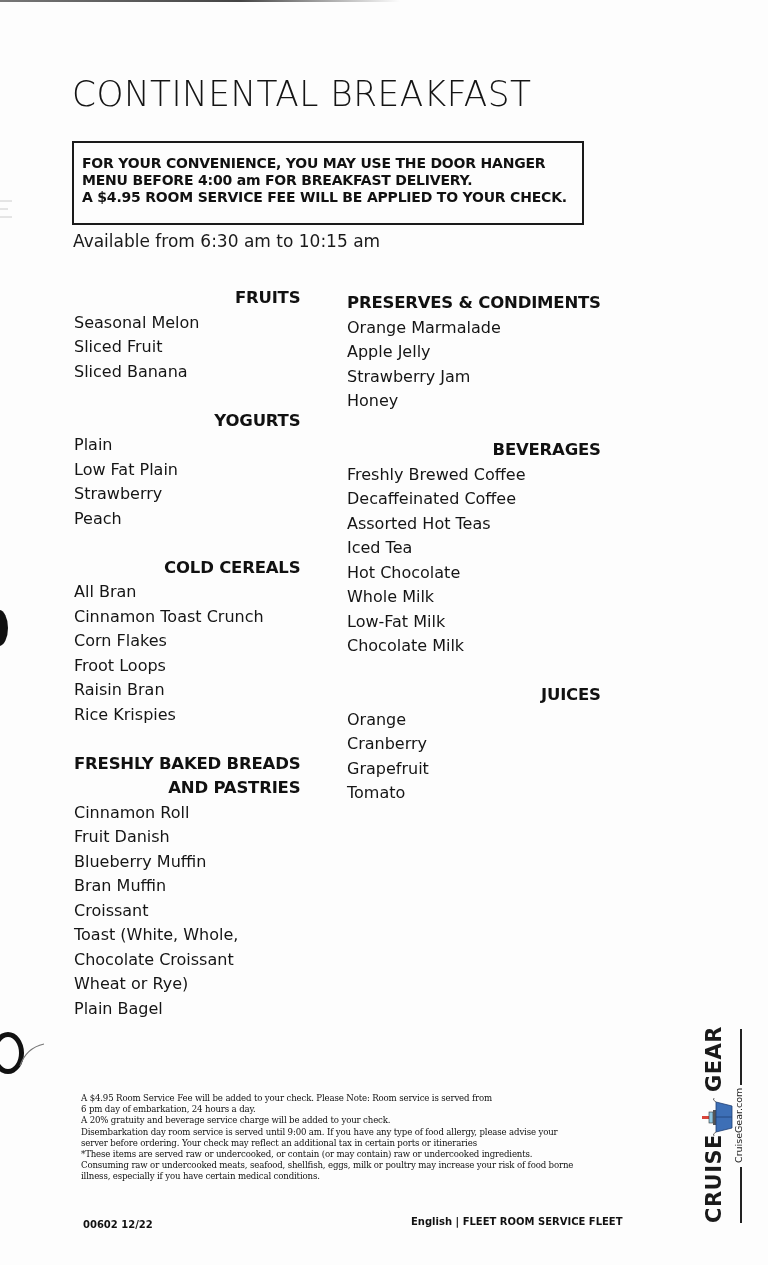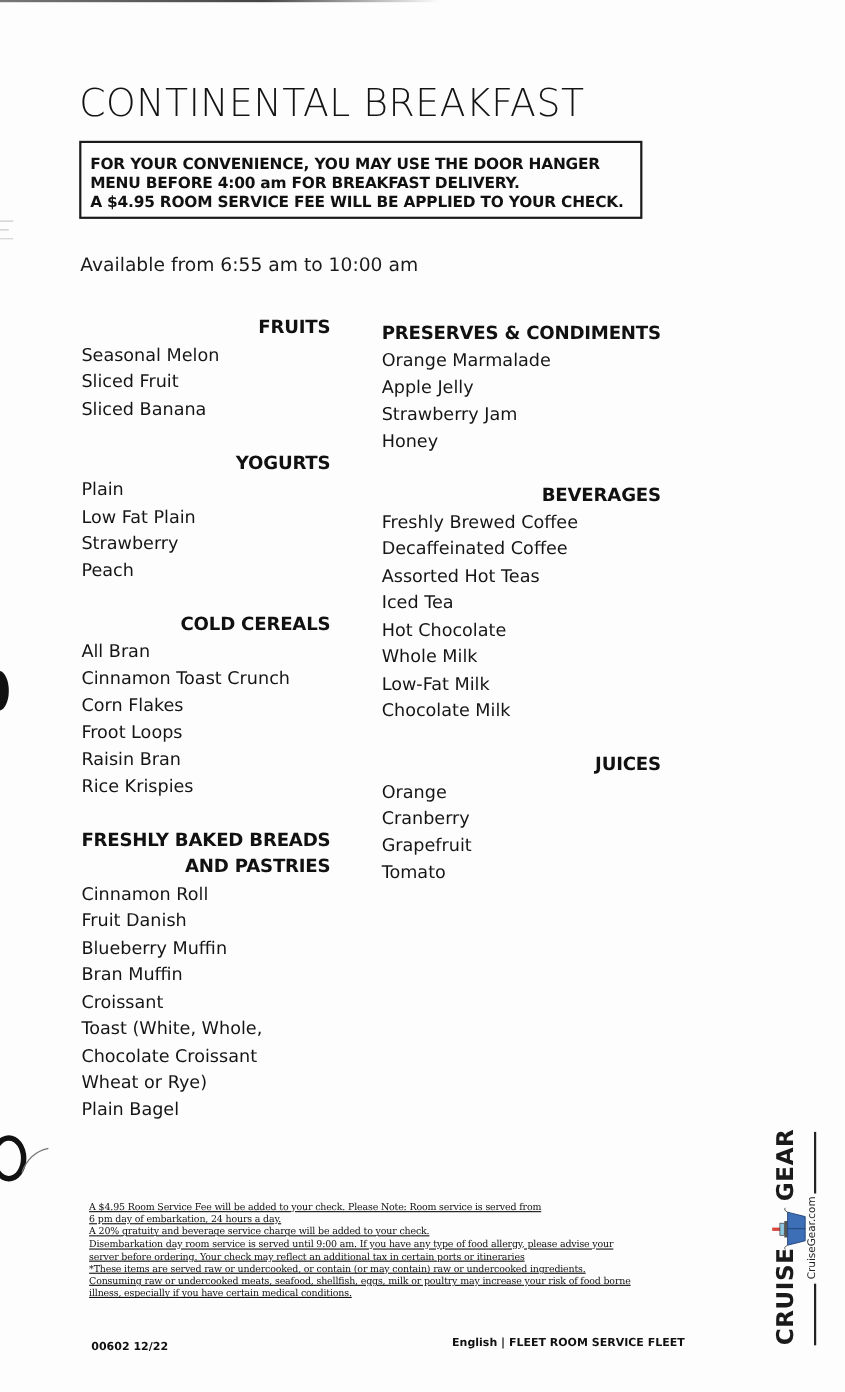--- a/index.html
+++ b/index.html
@@ -13,21 +13,21 @@
     background: linear-gradient(to right, #777, #444 60%, rgba(0,0,0,0));
   }
   .title {
     position: absolute; left: 72px; top: 74px;
     font-size: 35px; font-weight: 300; letter-spacing: 0.5px; color: #141414;
     font-family: "DejaVu Sans", sans-serif;
     transform: scaleX(0.98); transform-origin: left;
     white-space: nowrap;
   }
   .notice {
-    position: absolute; left: 72px; top: 128px; width: 512px; height: 71px;
+    position: absolute; left: 72px; top: 141px; width: 512px; height: 84px;
     border: 2px solid #1a1a1a; box-sizing: border-box;
     padding: 12px 0 0 8px;
   }
   .notice div {
     font-size: 14px; font-weight: bold; line-height: 17px; white-space: nowrap;
     letter-spacing: -0.2px;
   }
   .avail {
     position: absolute; left: 73px; top: 231px;
     font-size: 17px; color: #1a1a1a; white-space: nowrap;
@@ -41,21 +41,21 @@
     white-space: nowrap; letter-spacing: -0.2px; text-align: right;
   }
   .item {
     font-size: 16px; line-height: 24.5px; white-space: nowrap; color: #151515;
   }
   .fineprint {
     position: absolute; left: 81px; top: 1093px; width: 530px;
     font-family: "DejaVu Serif", serif; font-size: 8.6px; line-height: 11.2px;
     color: #111; letter-spacing: -0.15px;
   }
-  .fineprint div { white-space: nowrap; text-decoration: underline; }
+  .fineprint div { white-space: nowrap; }
   .footer-left {
     position: absolute; left: 83px; top: 1219px; font-size: 10px; font-weight: bold;
   }
   .footer-right {
     position: absolute; left: 388px; top: 1216px; font-size: 10px; font-weight: bold;
     white-space: nowrap;
     padding-left: 23px;
   }
   .blot {
     position: absolute; background: #111; border-radius: 50%;
@@ -85,21 +85,21 @@
 <div class="topline"></div>
 
 <div class="title">CONTINENTAL BREAKFAST</div>
 
 <div class="notice">
   <div>FOR YOUR CONVENIENCE, YOU MAY USE THE DOOR HANGER</div>
   <div>MENU BEFORE 4:00 am FOR BREAKFAST DELIVERY.</div>
   <div>A $4.95 ROOM SERVICE FEE WILL BE APPLIED TO YOUR CHECK.</div>
 </div>
 
-<div class="avail">Available from 6:55 am to 10:00 am</div>
+<div class="avail">Available from 6:30 am to 10:15 am</div>
 
 <div class="col left">
   <div class="section">
     <div class="section-title">FRUITS</div>
     <div class="item">Seasonal Melon</div>
     <div class="item">Sliced Fruit</div>
     <div class="item">Sliced Banana</div>
   </div>
   <div class="section">
     <div class="section-title">YOGURTS</div>

